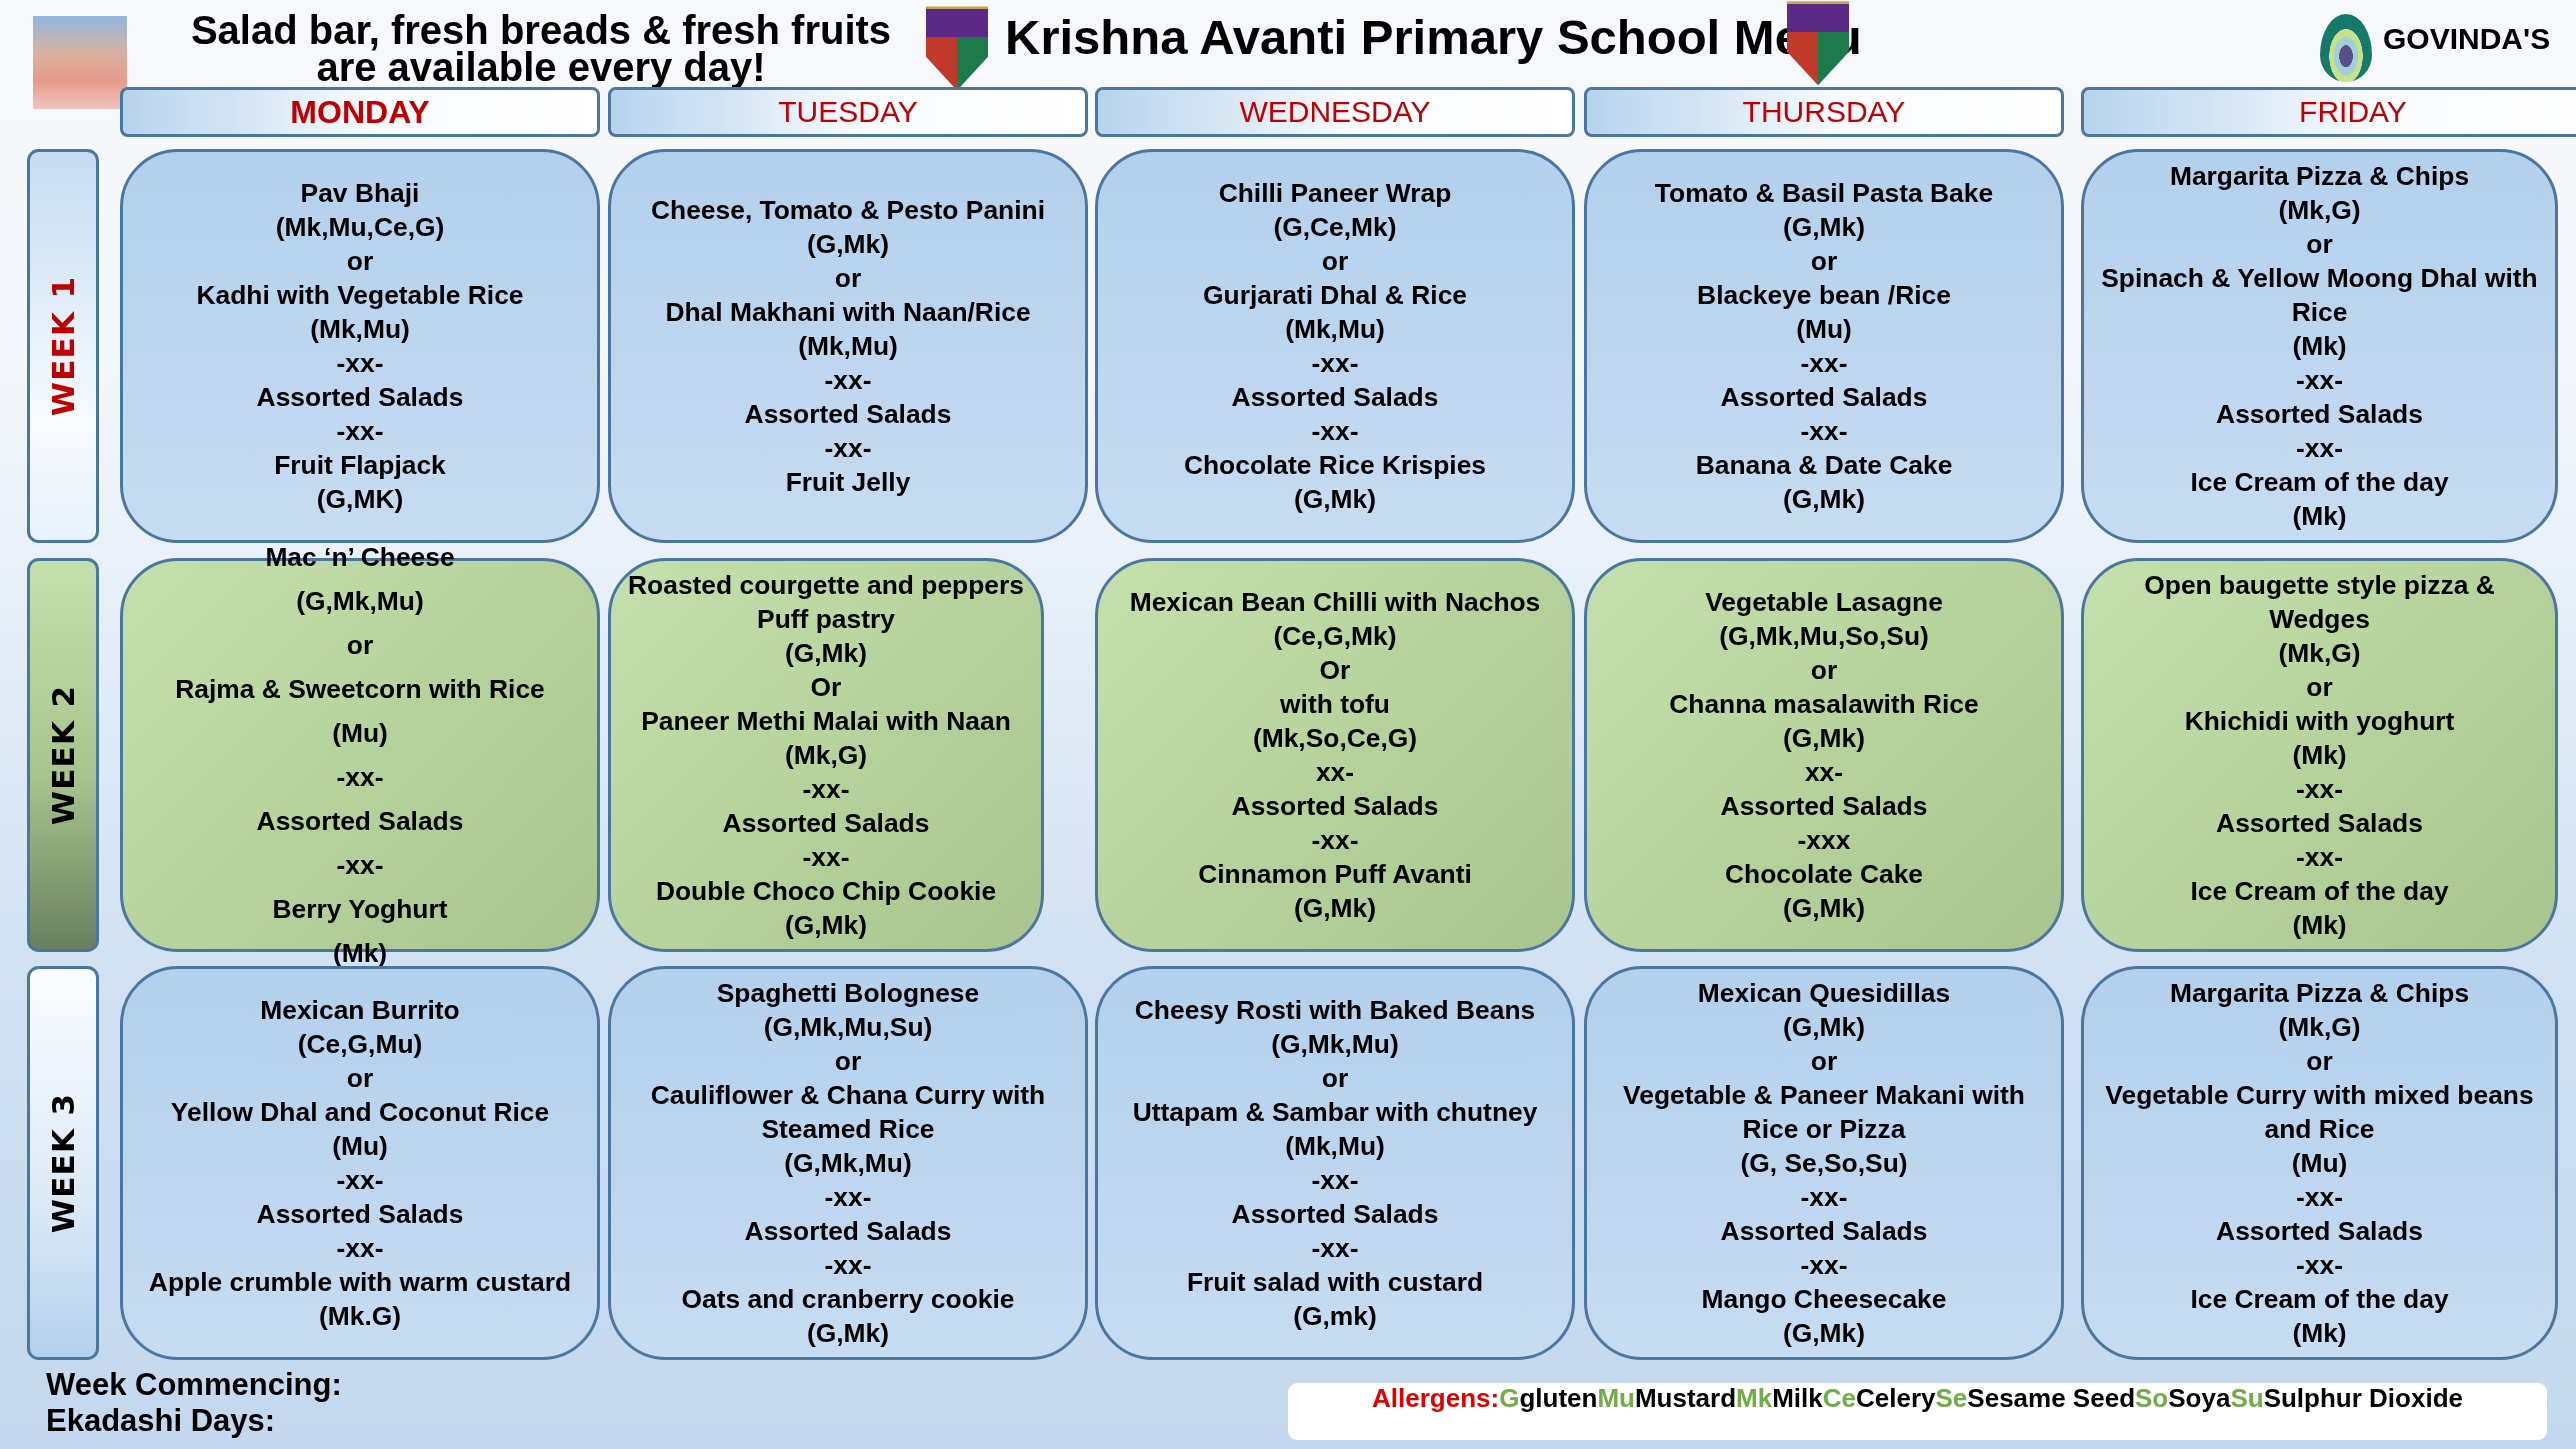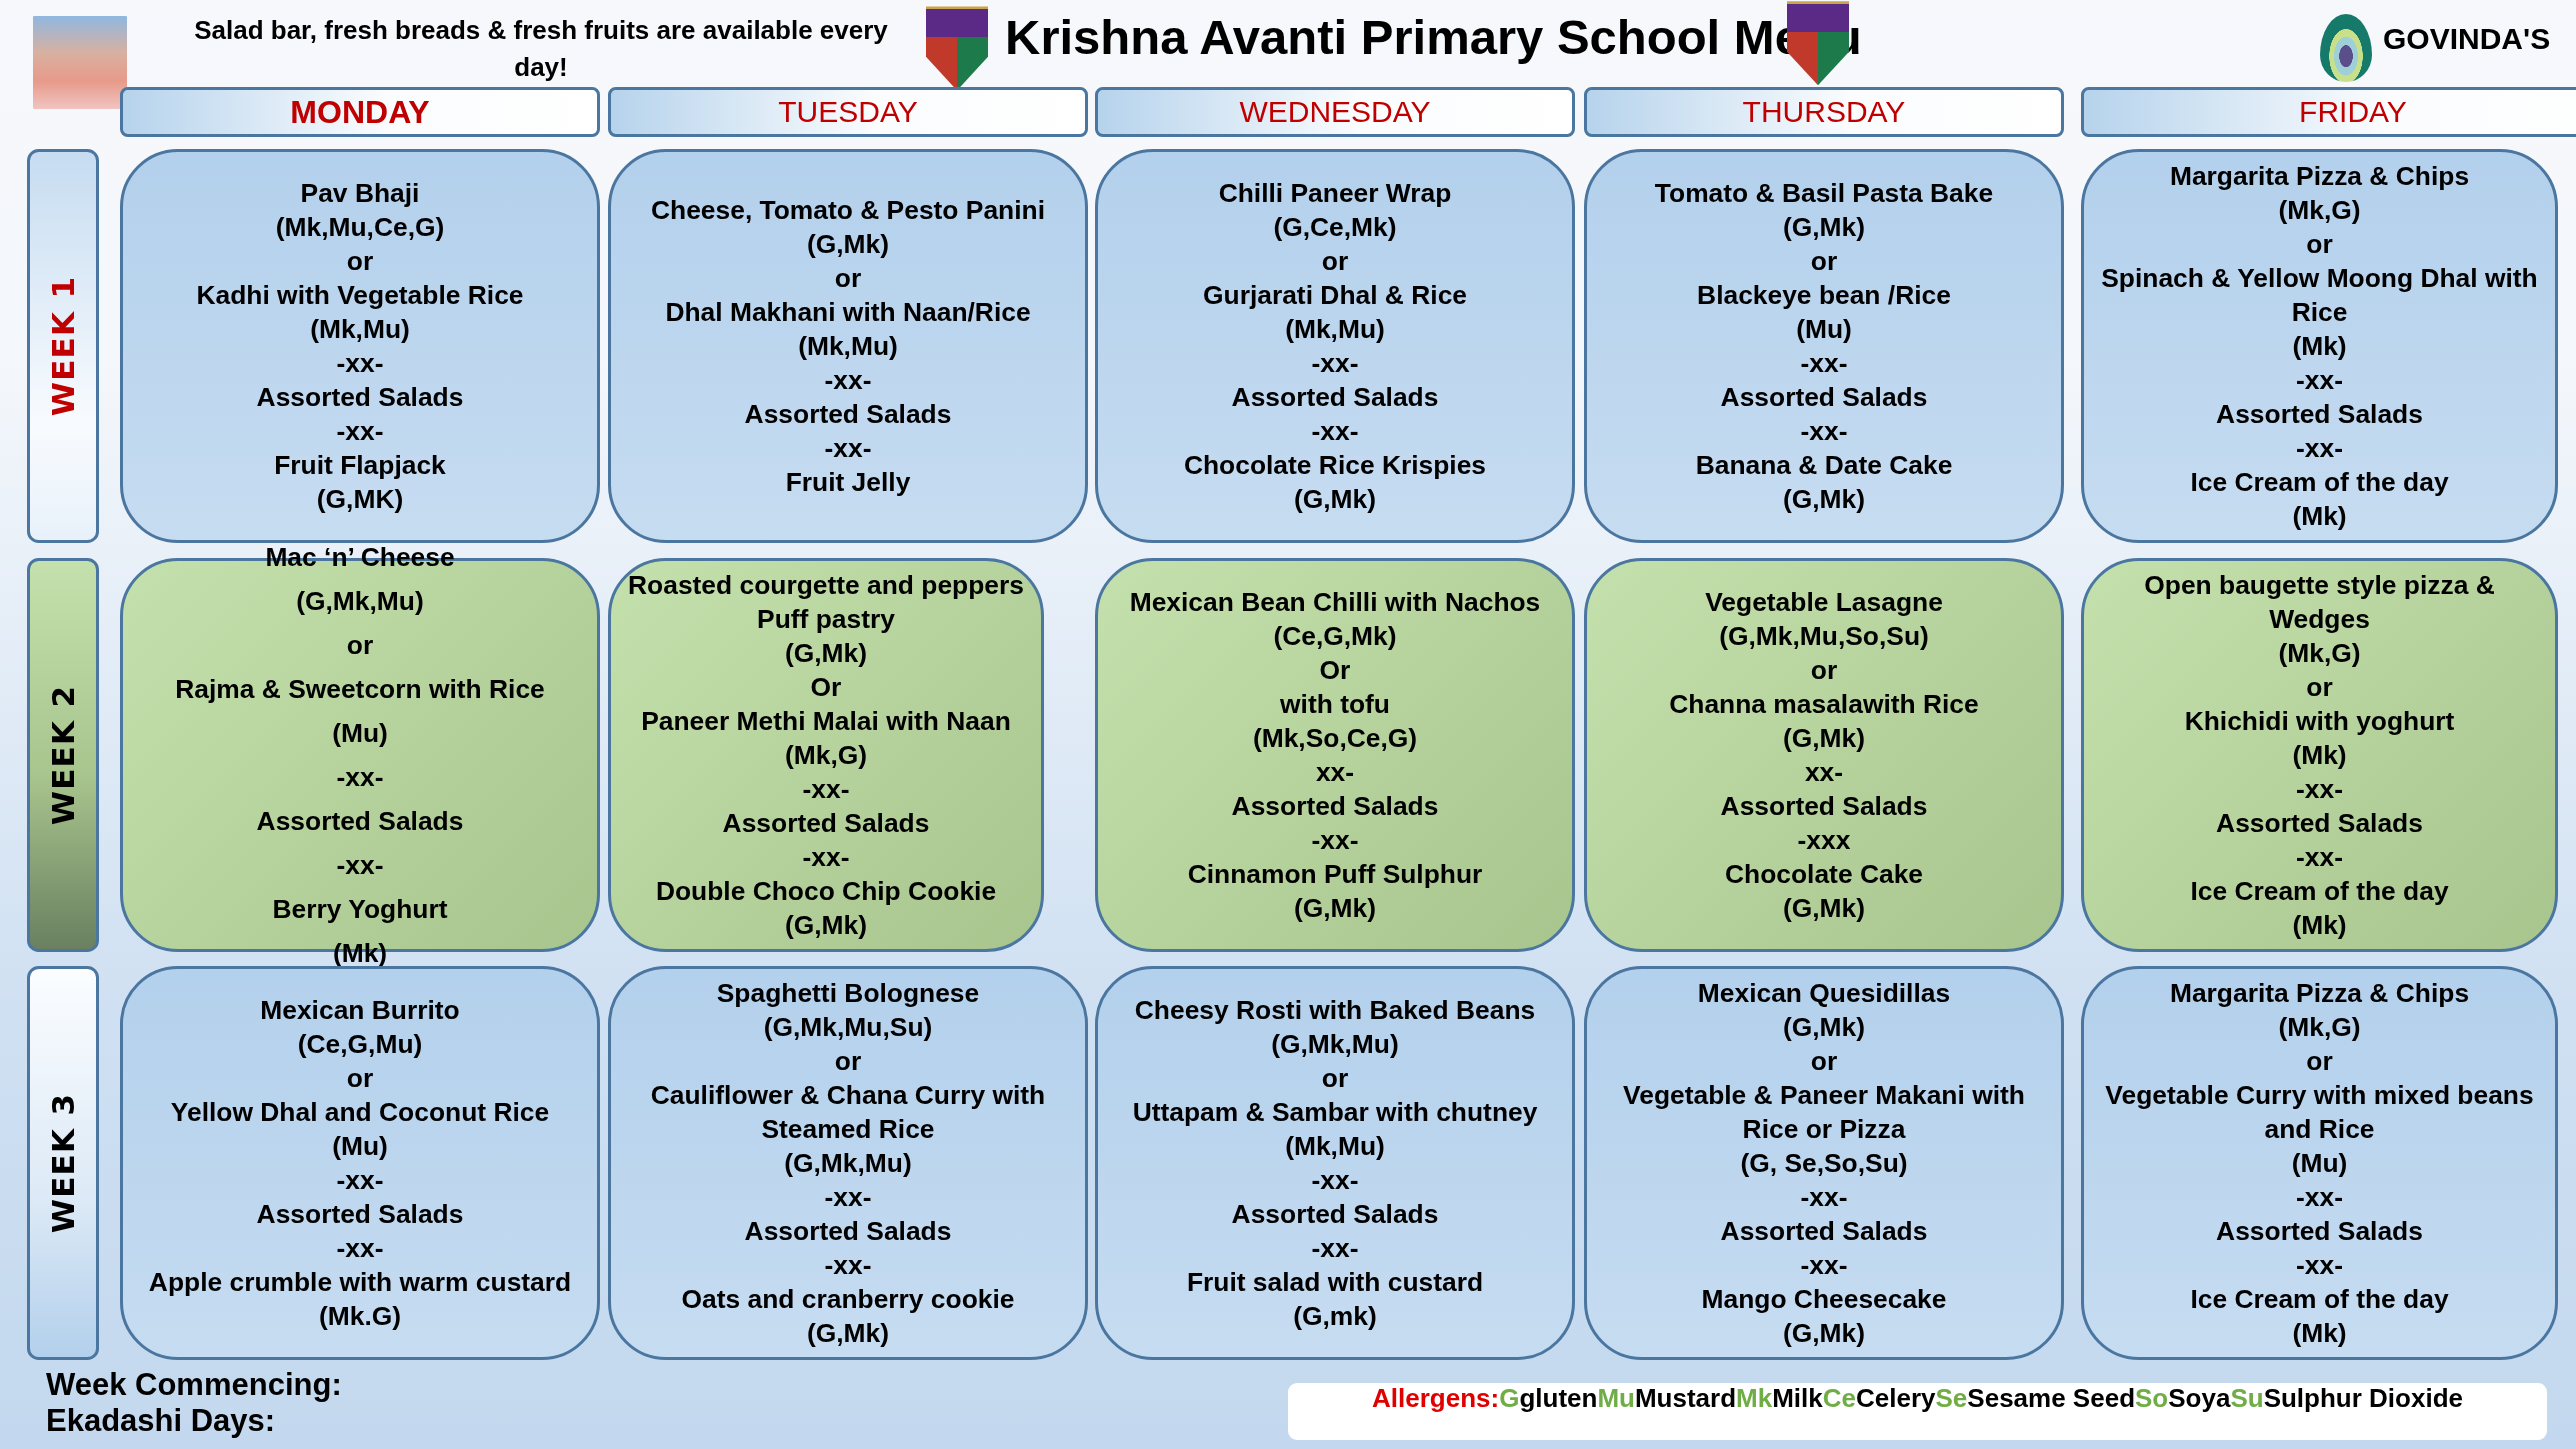--- a/index.html
+++ b/index.html
@@ -1,20 +1,20 @@
 <!DOCTYPE html>
 <html style="font-size:10.3px"><head>
 <meta charset="utf-8">
 <style>
 *{box-sizing:border-box;margin:0;padding:0}
 body{width:2576px;height:1449px;overflow:hidden;font-family:"Liberation Sans",sans-serif;
  background:linear-gradient(180deg,#f6f8fc 0%,#f4f7fb 25%,#cfe0f2 70%,#c3d8ee 100%);position:relative}
 .abs{position:absolute}
 .krishna{left:33px;top:16px;width:94px;height:93px;background:linear-gradient(180deg,#8fb8e0 0%,#d9b0a0 40%,#e79a8a 70%,#f0c4c0 100%);border-radius:1.3px}
-.tagline{left:174px;top:11.6px;width:734px;text-align:center;font-size:26px;font-weight:bold;line-height:37px;color:#000}
+.tagline{left:174px;top:11.6px;width:734px;text-align:center;font-size:40px;font-weight:bold;line-height:37px;color:#000}
 .crest{width:62px;height:84px;clip-path:polygon(0 0,100% 0,100% 60%,50% 100%,0 60%);
  background:linear-gradient(180deg,#5b2a86 0 35%,transparent 35%),linear-gradient(90deg,#c0392b 0 50%,#1d7a4a 50% 100%);border-top:3.2px solid #c9a44b}
 .crest1{left:926px;top:6.4px}
 .crest2{left:1787px;top:1.3px}
 .title{left:1005px;top:9px;font-size:49px;font-weight:bold;color:#000000;white-space:nowrap}
 .gov-logo{left:2320px;top:14px;width:52px;height:68px;border-radius:50% 50% 50% 50%/60% 60% 40% 40%;
  background:radial-gradient(ellipse at 50% 62%,#5a4f8a 0 18%,#9fd0d8 19% 32%,#c8e08a 33% 45%,#167a6a 46%)}
 .gov-text{left:2383px;top:22px;font-size:30px;font-weight:bold;color:#000}
 .dayhdr{top:87px;height:50px;border:3.2px solid #4a76a0;border-radius:7.7px;
  background:linear-gradient(90deg,#b6d3ec 0%,#fafcfe 55%,#fff 100%);display:flex;align-items:center;justify-content:center;
@@ -142,21 +142,21 @@
     </div>
     <div class="abs cell green" style="left: 1095px; width: 480px; top: 558px; height: 394px;">
       <div style="line-height: 34px;">Mexican Bean Chilli with Nachos</div>
       <div style="line-height: 34px;">(Ce,G,Mk)</div>
       <div style="line-height: 34px;">Or</div>
       <div style="line-height: 34px;">with tofu</div>
       <div style="line-height: 34px;">(Mk,So,Ce,G)</div>
       <div style="line-height: 34px;">xx-</div>
       <div style="line-height: 34px;">Assorted Salads</div>
       <div style="line-height: 34px;">-xx-</div>
-      <div style="line-height: 34px;">Cinnamon Puff Sulphur</div>
+      <div style="line-height: 34px;">Cinnamon Puff Avanti</div>
       <div style="line-height: 34px;">(G,Mk)</div>
     </div>
     <div class="abs cell green" style="left: 1584px; width: 480px; top: 558px; height: 394px;">
       <div>Vegetable Lasagne</div>
       <div>(G,Mk,Mu,So,Su)</div>
       <div>or</div>
       <div>Channa masalawith Rice</div>
       <div>(G,Mk)</div>
       <div>xx-</div>
       <div>Assorted Salads</div>

